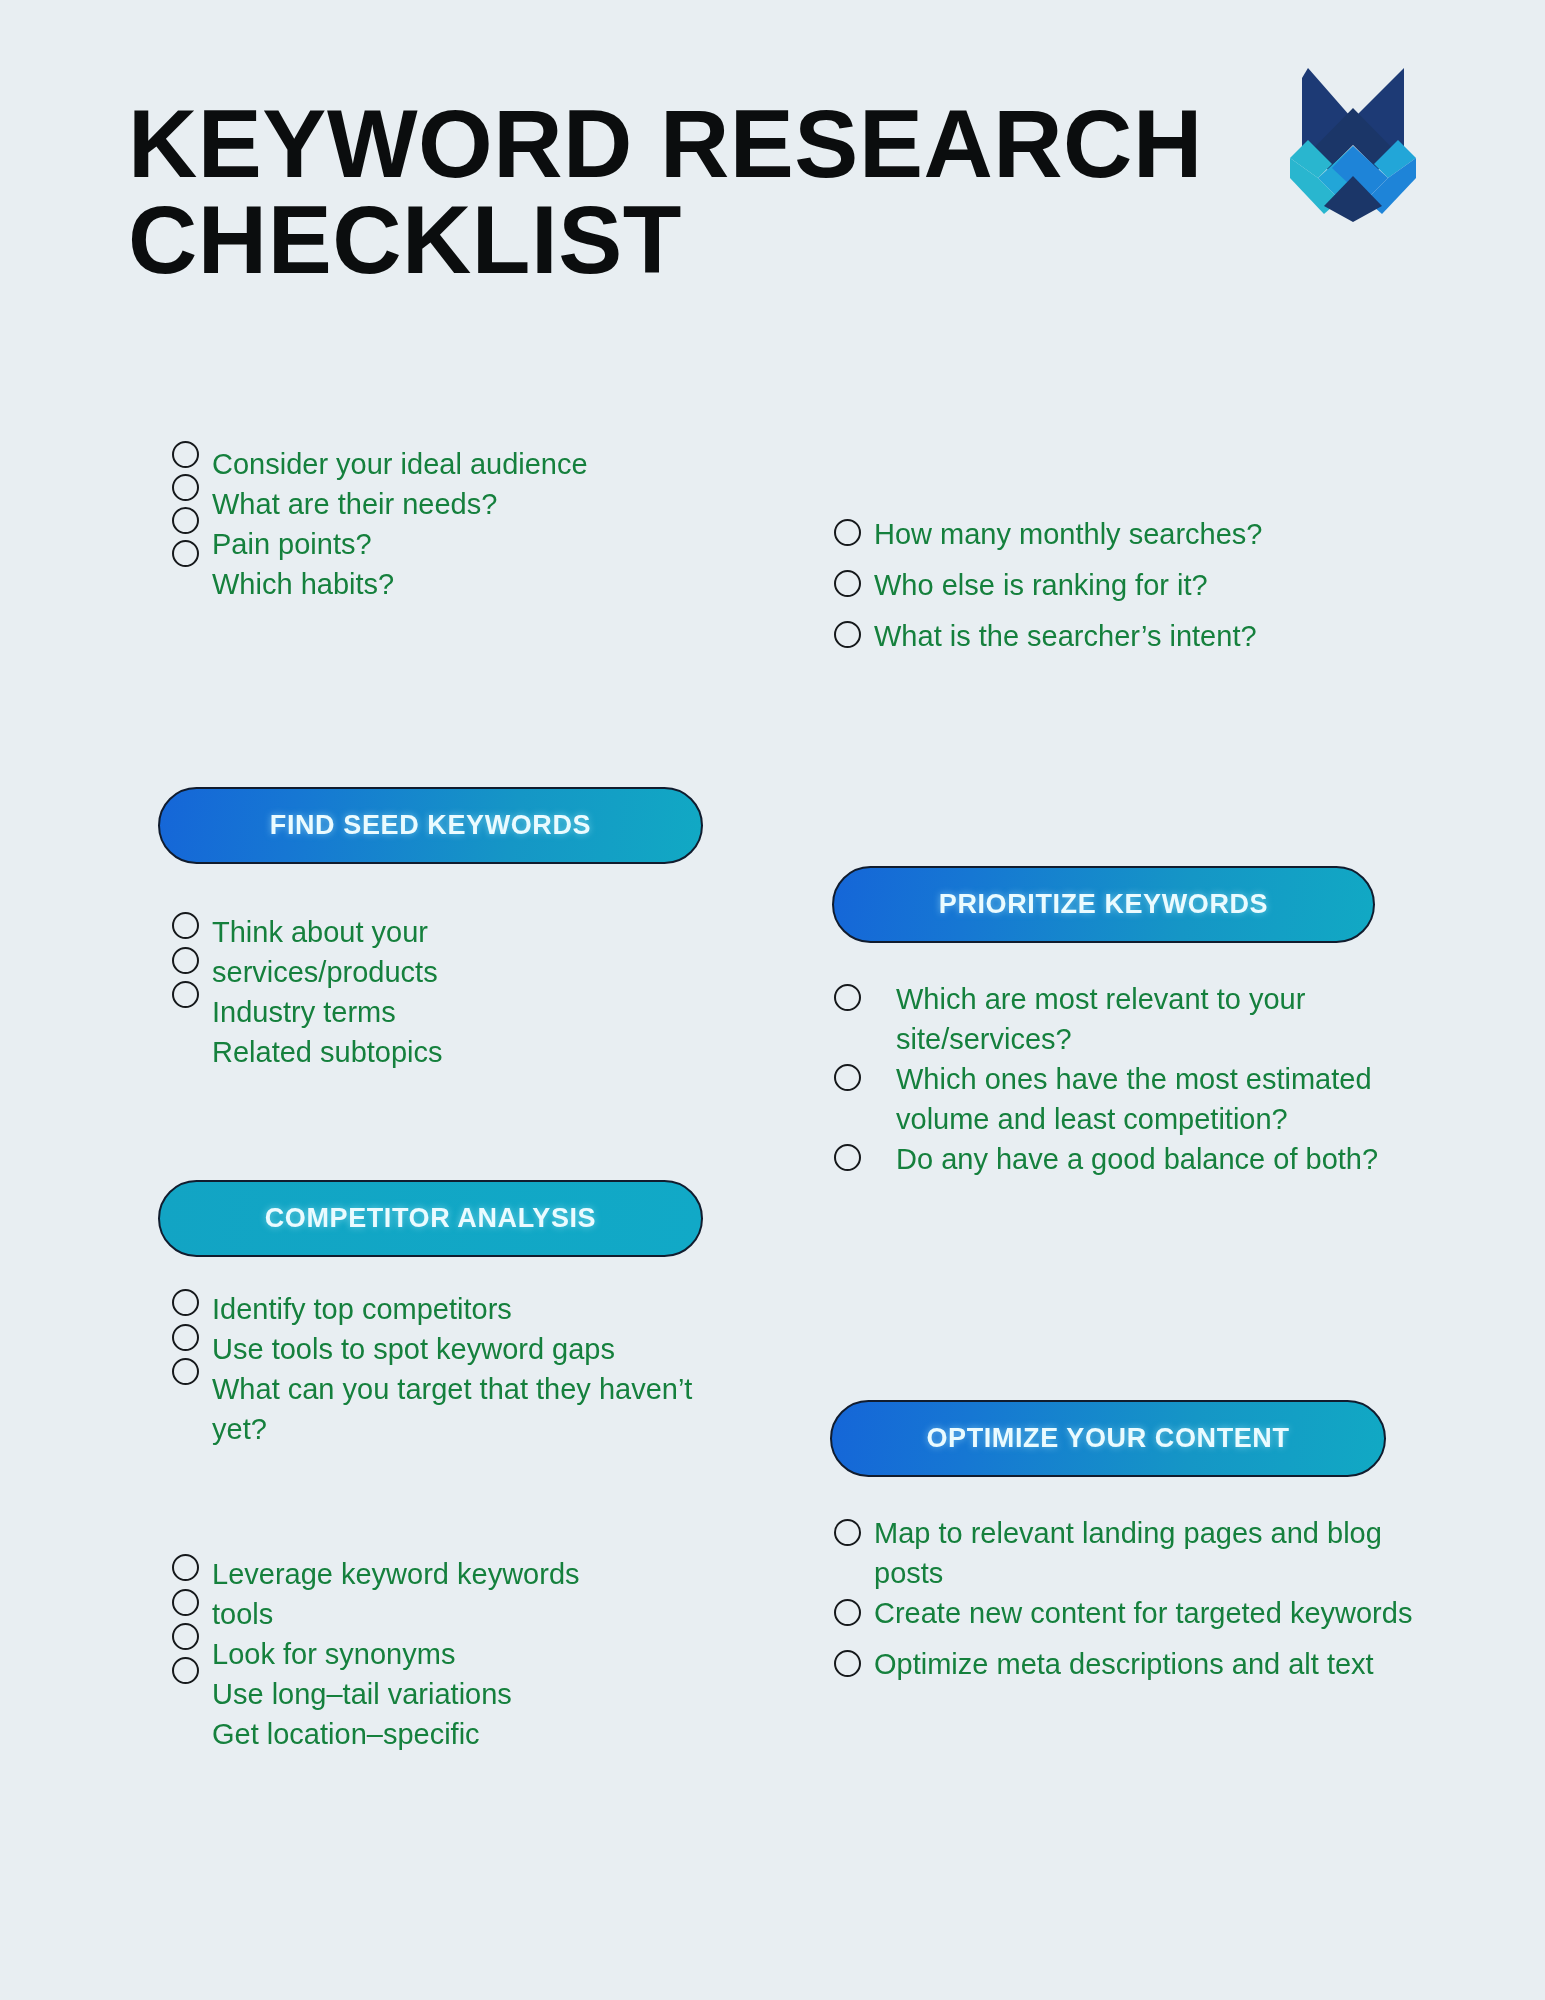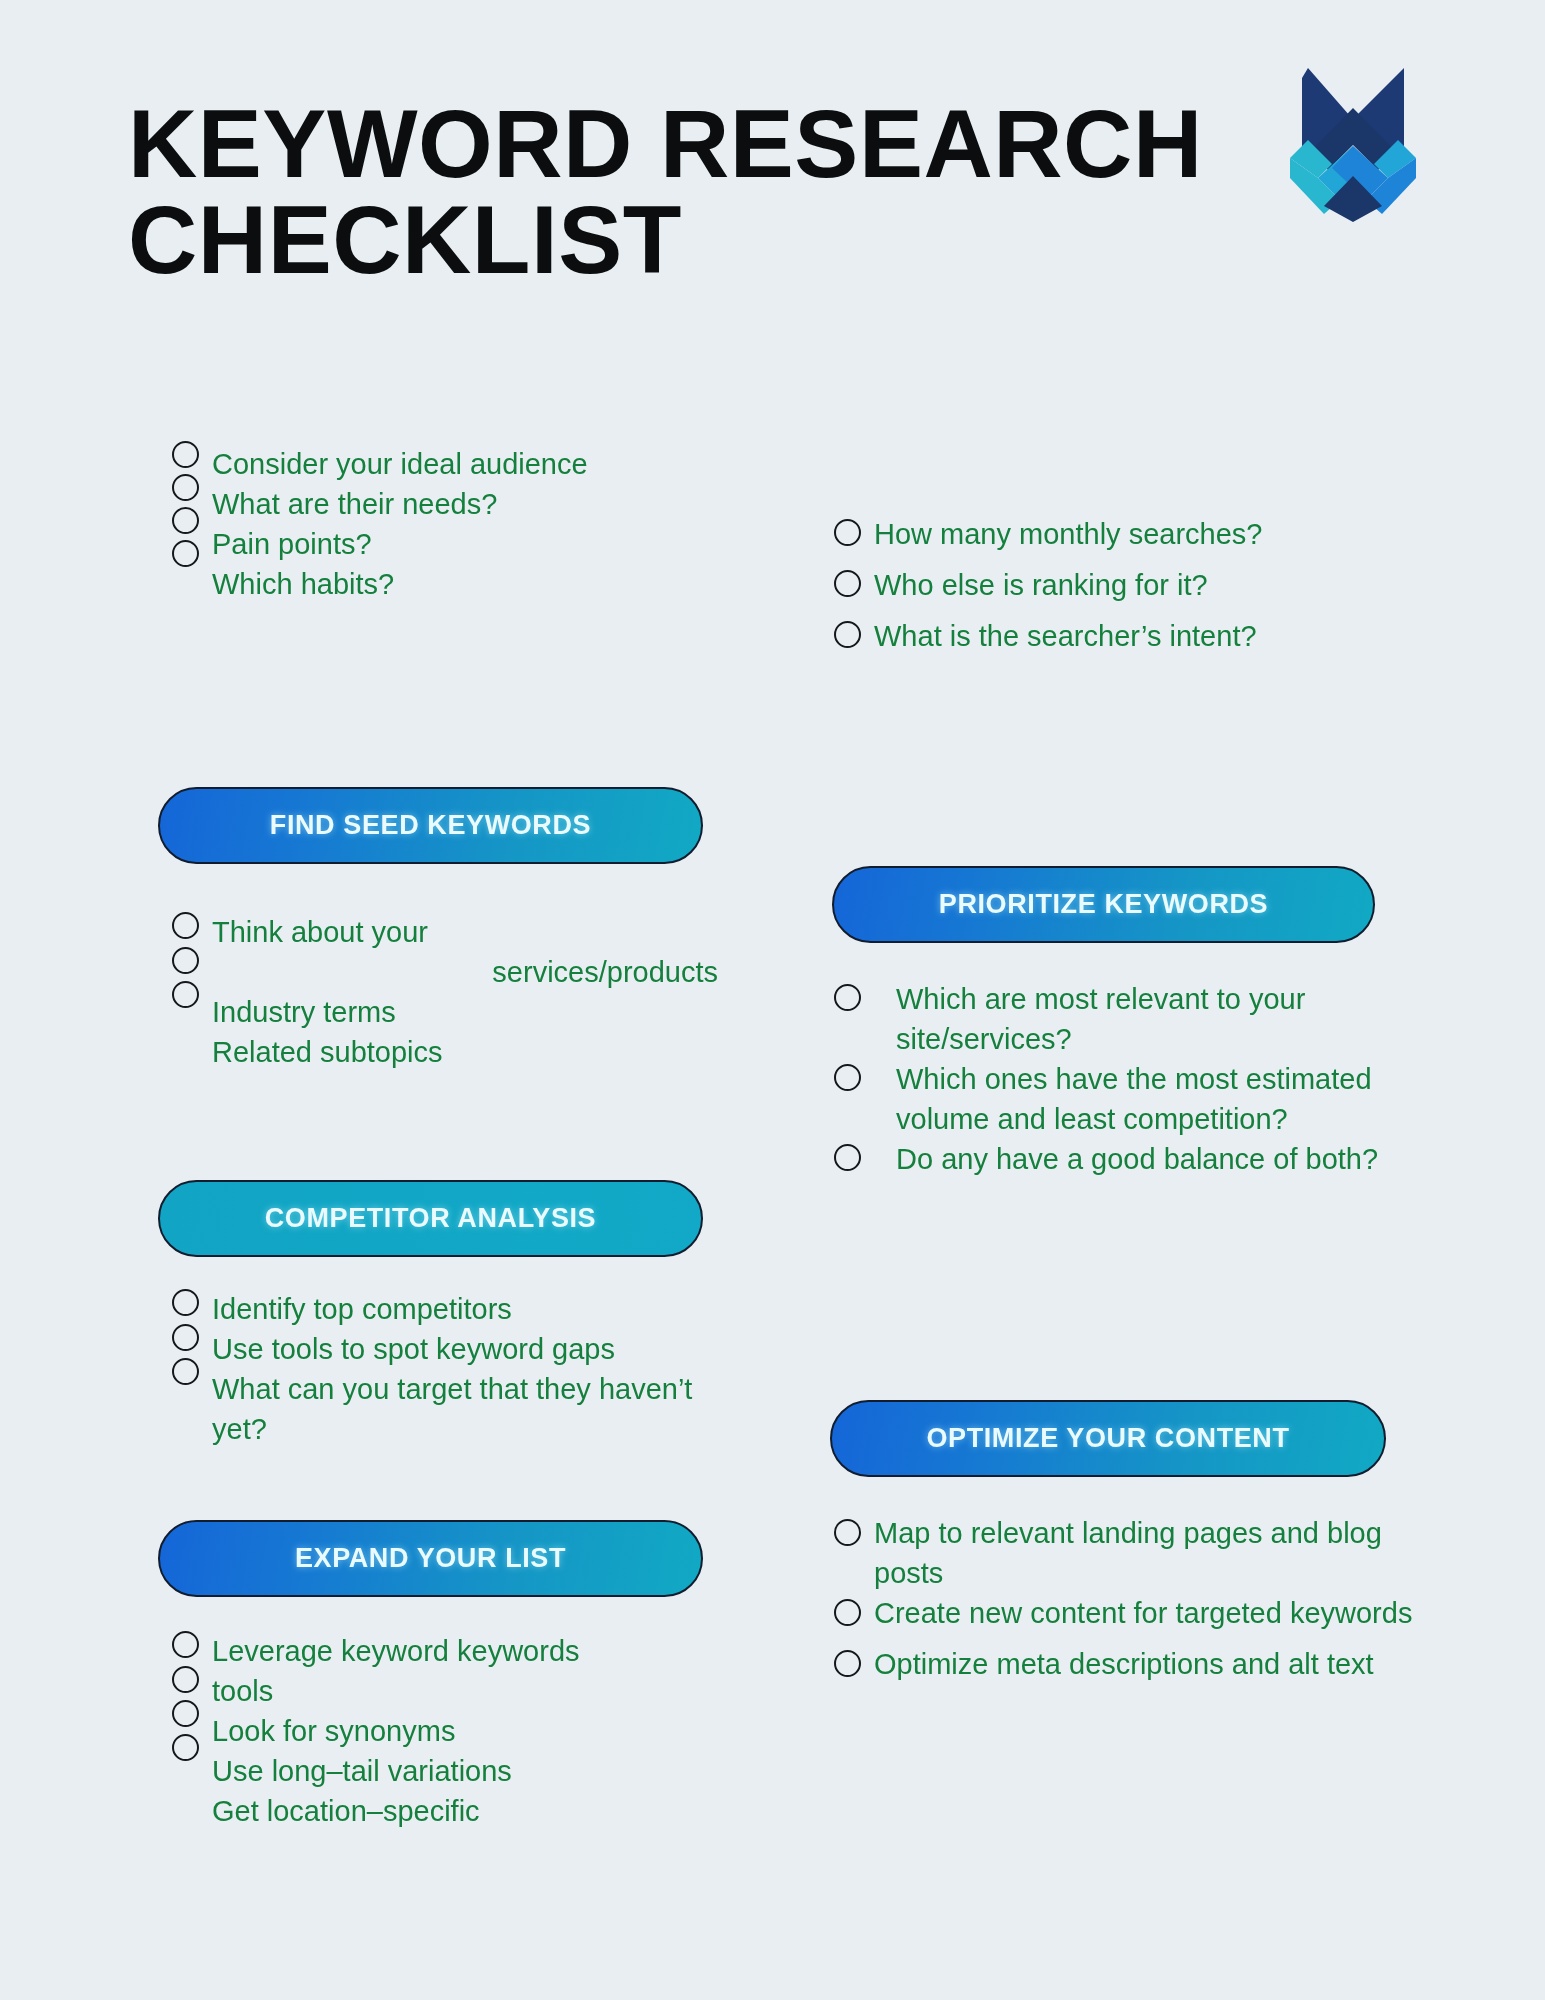--- a/index.html
+++ b/index.html
@@ -165,21 +165,21 @@
       </ul>
     </div>
 
     <div class="section" style="top:787px;">
       <div class="pill grad" style="width:545px;">FIND SEED KEYWORDS</div>
       <ul class="checklist tight-list" style="margin-top:48px;">
         <li class="citem" style="height:40px;">
           <span class="ring" style="left:14px;top:0px;"></span>
           <span class="txt">Think about your</span>
         </li>
-        <li class="citem" style="height:40px;text-align:right;">
+        <li class="citem" style="height:40px;">
           <span class="ring" style="left:14px;top:-5px;"></span>
           <span class="txt">services/products</span>
         </li>
         <li class="citem" style="height:40px;">
           <span class="ring" style="left:14px;top:-11px;"></span>
           <span class="txt">Industry terms</span>
         </li>
         <li class="citem" style="height:40px;">
           <span class="txt">Related subtopics</span>
         </li>
@@ -198,21 +198,20 @@
           <span class="txt">Use tools to spot keyword gaps</span>
         </li>
         <li class="citem" style="min-height:40px;width:528px;">
           <span class="ring" style="left:14px;top:-11px;"></span>
           <span class="txt">What can you target that they haven’t yet?</span>
         </li>
       </ul>
     </div>
 
     <div class="section" style="top:1520px;">
-      <div class="pill grad" style="width:545px;">EXPAND YOUR LIST</div>
       <ul class="checklist tight-list" style="margin-top:34px;">
         <li class="citem" style="height:40px;">
           <span class="ring" style="left:14px;top:0px;"></span>
           <span class="txt">Leverage keyword keywords</span>
         </li>
         <li class="citem" style="height:40px;">
           <span class="ring" style="left:14px;top:-5px;"></span>
           <span class="txt">tools</span>
         </li>
         <li class="citem" style="height:40px;">

